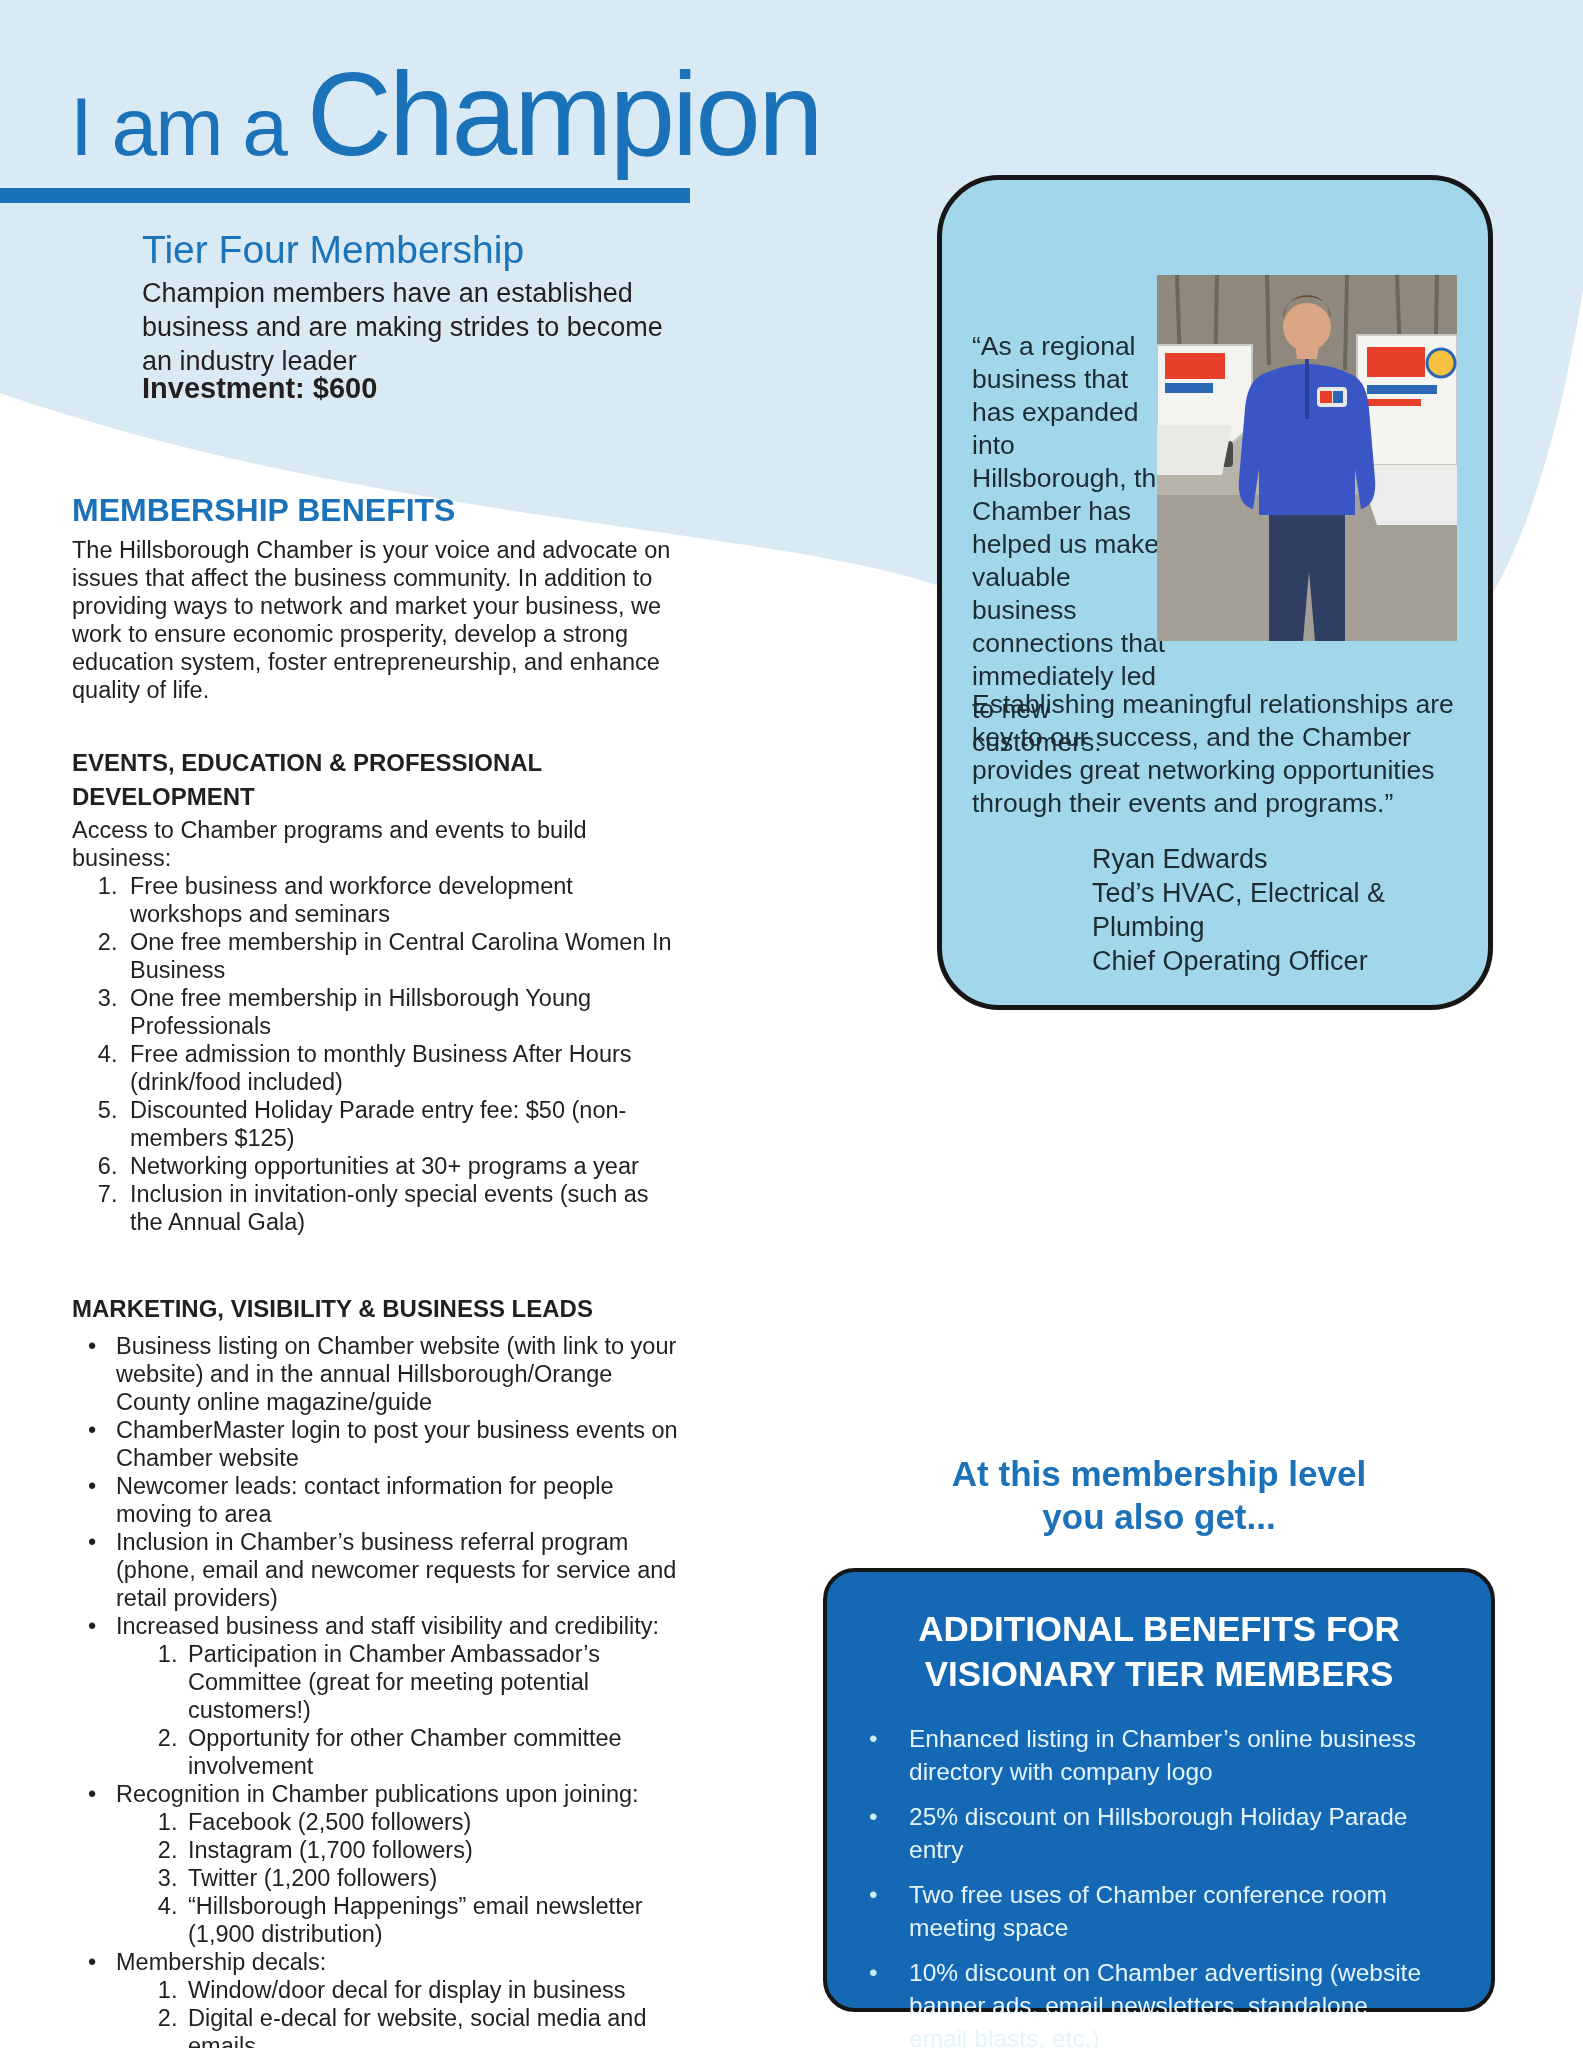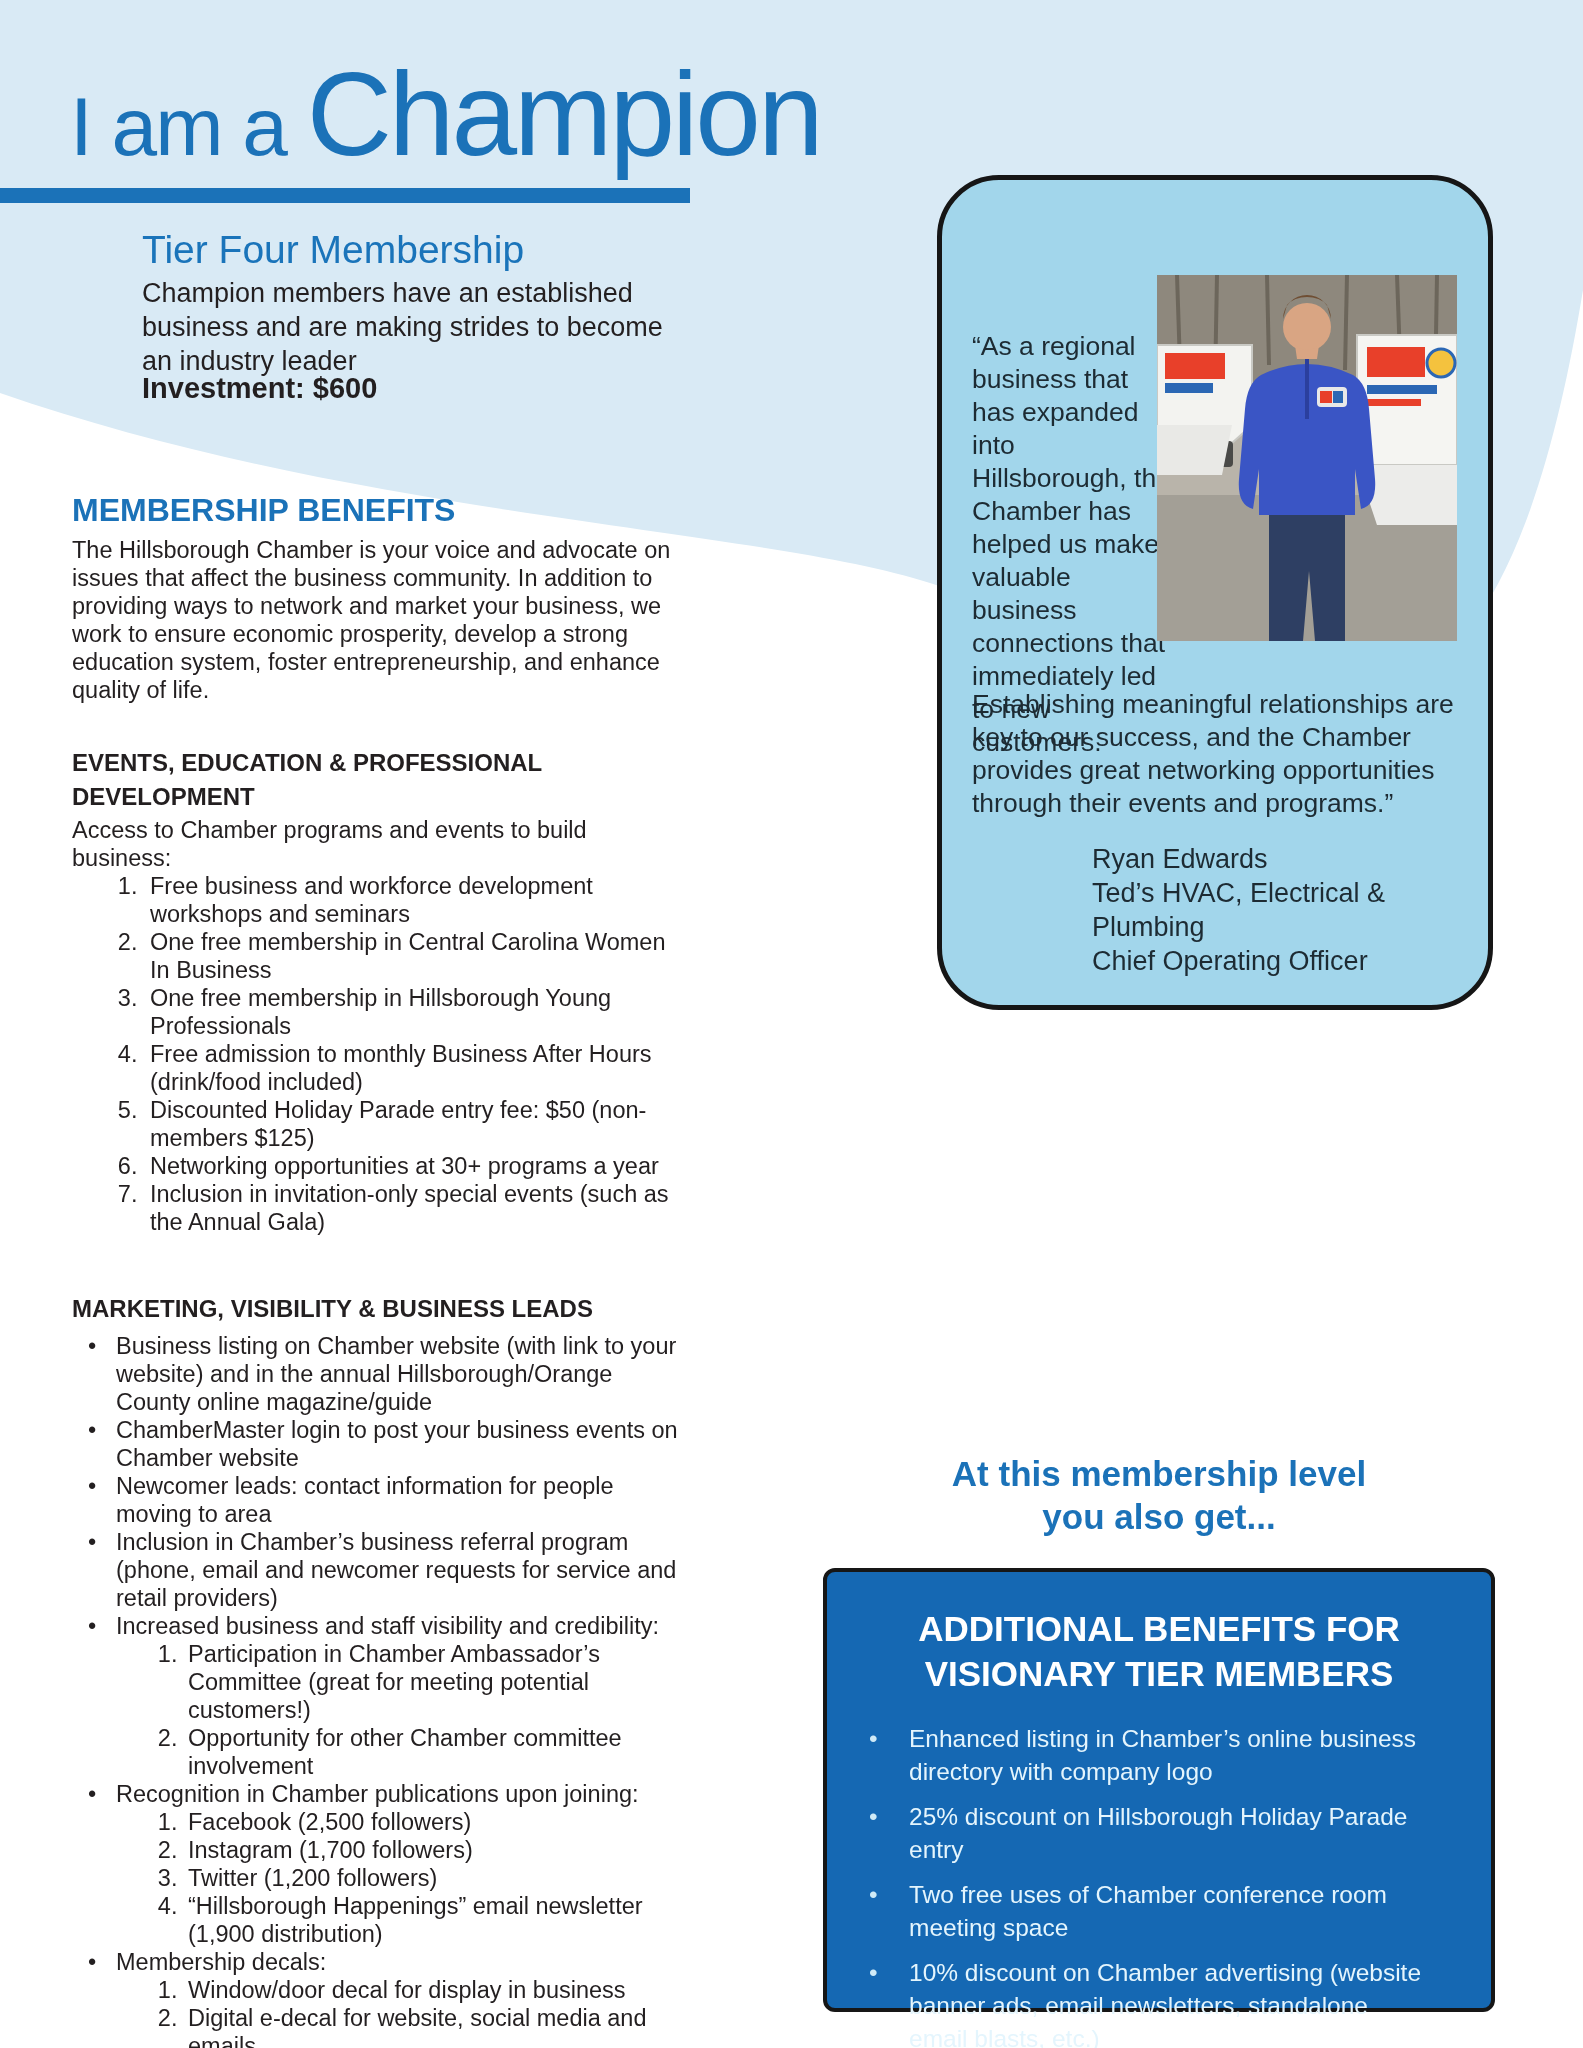--- a/index.html
+++ b/index.html
@@ -20,21 +20,21 @@
   .tier-desc{position:absolute;left:142px;top:276px;width:545px;font-size:27px;line-height:34px;z-index:2;}
   .investment{position:absolute;left:142px;top:372px;font-size:29px;font-weight:bold;z-index:2;}
   
   .left-col{position:absolute;left:72px;top:492px;width:612px;z-index:2;}
   .h-blue{font-size:32px;font-weight:bold;color:#1b72b8;margin:0;line-height:36px;}
   .h-dark{font-size:24px;font-weight:bold;color:#231f20;margin:0;line-height:34px;}
   .body-p{font-size:23.5px;line-height:28px;margin:8px 0 0 0;}
   .mt-events{margin-top:42px;}
   .mt-marketing{margin-top:56px;}
   ol.num{margin:0;padding:0 0 0 52px;font-size:23.5px;line-height:28px;list-style:decimal outside;}
-  ol.num li{padding-left:6px;margin-left:20px;}
+  ol.num li{padding-left:6px;}
   ul.dots{margin:6px 0 0 0;padding:0;font-size:23.5px;line-height:28px;list-style:none;}
   ul.dots > li{position:relative;padding-left:44px;}
   ul.dots > li::before{content:"\2022";position:absolute;left:16px;top:0;}
   ul.dots ol{margin:0 0 0 26px;padding:0 0 0 42px;list-style:decimal outside;}
   ul.dots ol li{padding-left:4px;}
   
   .quote-box{
     position:absolute;left:937px;top:175px;width:556px;height:835px;z-index:2;
     background:#a2d6eb;border:5px solid #161616;border-radius:62px;box-sizing:border-box;
   }
@@ -42,21 +42,21 @@
   .photo{position:absolute;left:215px;top:95px;width:300px;height:366px;}
   .quote-wide{position:absolute;left:30px;top:508px;width:505px;font-size:26.5px;line-height:33px;color:#1d2b33;}
   .attribution{position:absolute;left:150px;top:662px;font-size:27px;line-height:34px;color:#1d2b33;}
   
   .upsell-head{
     position:absolute;left:823px;top:1452px;width:672px;z-index:2;
     text-align:center;font-size:35px;font-weight:bold;color:#1b72b8;line-height:43px;
   }
   .blue-box{
     position:absolute;left:823px;top:1568px;width:672px;height:444px;z-index:2;
-    background:#1568b3;border:4px solid #161616;border-radius:12px;box-sizing:border-box;
+    background:#1568b3;border:4px solid #161616;border-radius:32px;box-sizing:border-box;
   }
   .blue-box-title{margin-top:34px;text-align:center;color:#ffffff;font-size:35px;font-weight:bold;line-height:45px;}
   ul.blue-list{margin:26px 28px 0 0;padding:0 24px 0 56px;list-style:none;
     color:#e4f5fd;font-size:24.5px;line-height:33px;}
   ul.blue-list > li{position:relative;padding-left:14px;margin:12px;}
   ul.blue-list > li::before{content:"\2022";position:absolute;left:-26px;top:0;color:#cfeaf7;}
 </style>
 </head>
 <body>
 

